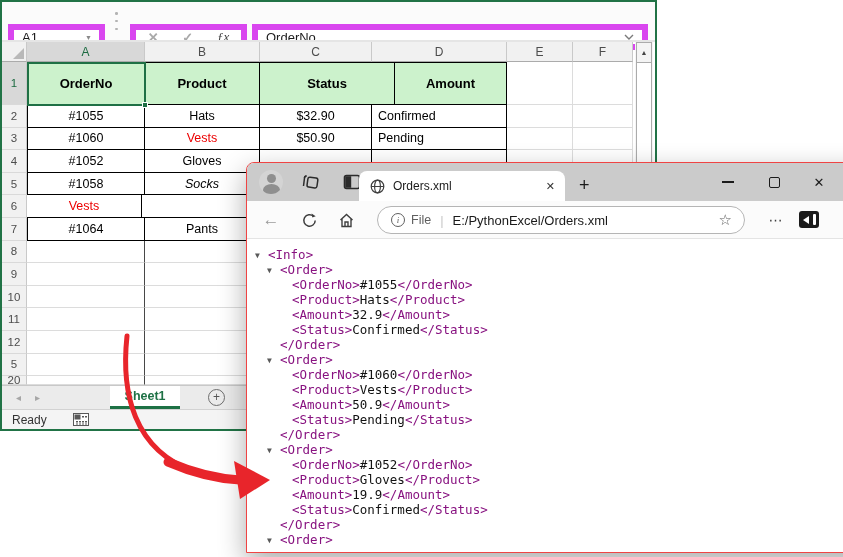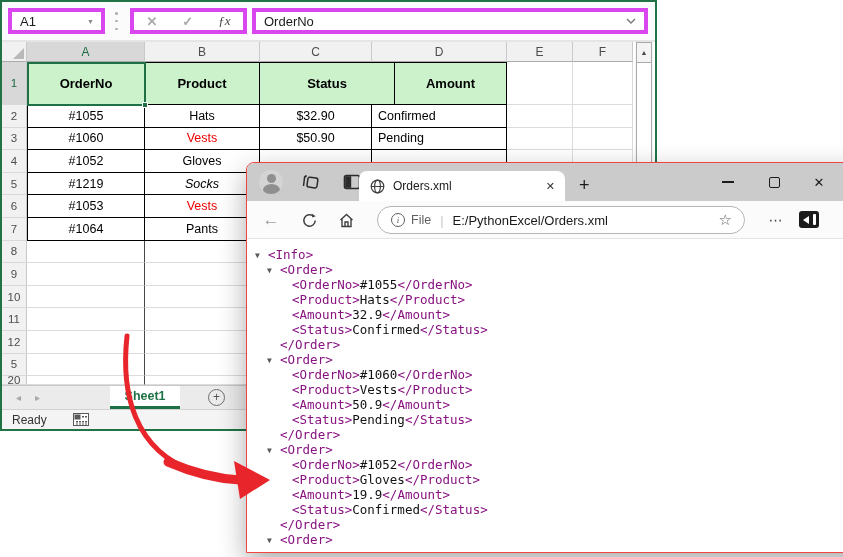--- a/index.html
+++ b/index.html
@@ -4,21 +4,21 @@
 <style>
   * { margin:0; padding:0; box-sizing:border-box; }
   html,body { width:843px; height:557px; background:#fff; overflow:hidden;
               font-family:"Liberation Sans", sans-serif; }
   .stage { position:relative; width:843px; height:557px; background:#fff; }
 
   
   .xl-win { position:absolute; left:0; top:0; width:657px; height:431px;
             background:#fff; border:2px solid #217346; }
   .xl-top { position:absolute; left:0; top:0; right:0; height:38px; background:#FBFBFB; }
-  .xl-box { position:absolute; top:6px; height:26px; background:#fff; border:4px solid #d946ef;
+  .xl-box { position:absolute; top:22px; height:26px; background:#fff; border:6px solid #d946ef;
             display:flex; align-items:center; font-size:13px; color:#1b1b1b; }
   .xl-namebox { left:6px; width:97px; padding-left:8px; }
   .nb-caret { position:absolute; right:7px; font-size:7px; color:#8a8a8a; }
   .xl-dots { position:absolute; left:113px; top:10px; width:3px; height:18px;
              display:flex; flex-direction:column; justify-content:space-between; }
   .xl-dots i { width:2.5px; height:2.5px; border-radius:50%; background:#B3B3B3; }
   .xl-fxgroup { left:128px; width:117px; justify-content:space-around; }
   .g-cancel,.g-enter { color:#A9A9A9; font-size:13px; font-weight:bold; }
   .g-fx { color:#444; font-size:13px; font-style:italic; font-family:"Liberation Serif",serif; }
   .xl-formula { left:250px; width:396px; padding-left:8px; }
@@ -204,30 +204,29 @@
             <div class="rn">4</div>
             <div class="c b bl" style="width: 118px;">#1052</div>
             <div class="c b" style="width: 115px;">Gloves</div>
             <div class="c b" style="width: 112px;"></div>
             <div class="c b left" style="width: 135px;"></div>
             <div class="c" style="width: 66px;"></div>
             <div class="c" style="width: 60px;"></div>
           </div>
           <div class="xl-row" style="height: 22.6px;">
             <div class="rn">5</div>
-            <div class="c b bl" style="width: 118px;">#1219</div>
+            <div class="c b bl" style="width: 118px;">#1058</div>
             <div class="c b" style="width: 115px; font-style: italic;">Socks</div>
             <div class="c b" style="width: 112px;"></div>
             <div class="c b left" style="width: 135px;"></div>
             <div class="c" style="width: 66px;"></div>
             <div class="c" style="width: 60px;"></div>
           </div>
           <div class="xl-row" style="height: 22.6px;">
             <div class="rn">6</div>
-            <div class="c b bl" style="width: 118px;">#1053</div>
             <div class="c b red" style="width: 115px;">Vests</div>
             <div class="c b" style="width: 112px;"></div>
             <div class="c b left" style="width: 135px;"></div>
             <div class="c" style="width: 66px;"></div>
             <div class="c" style="width: 60px;"></div>
           </div>
           <div class="xl-row" style="height: 22.6px;">
             <div class="rn">7</div>
             <div class="c b bl" style="width: 118px;">#1064</div>
             <div class="c b" style="width: 115px;">Pants</div>

